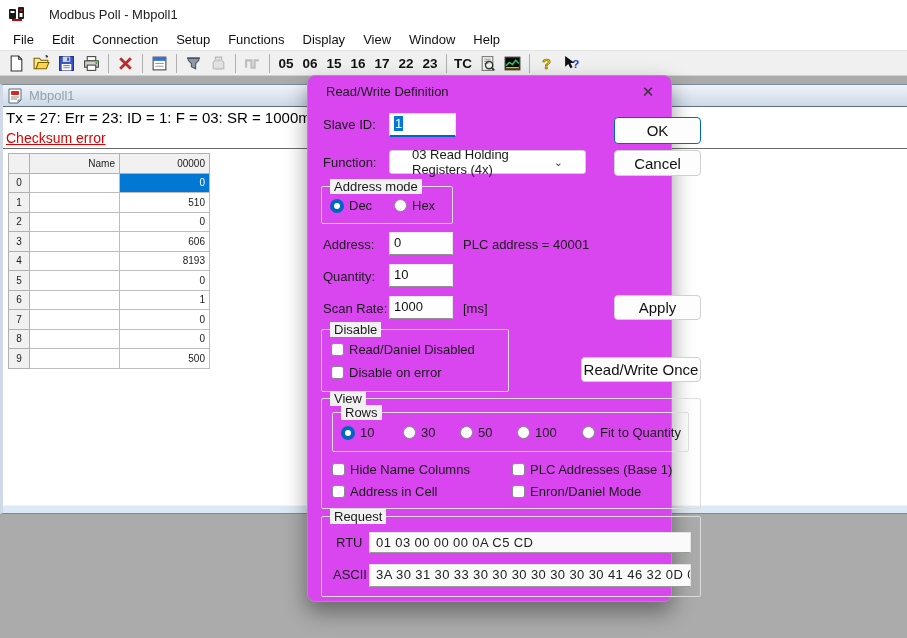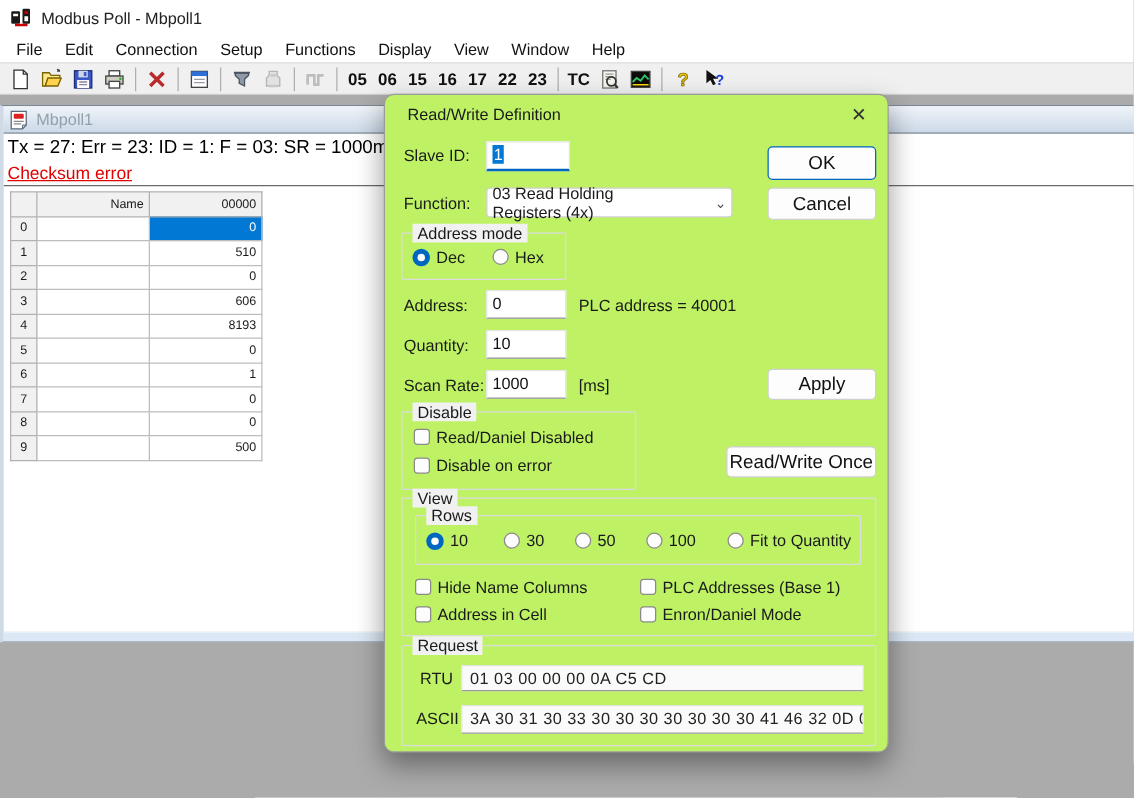--- a/index.html
+++ b/index.html
@@ -1,20 +1,20 @@
 <!DOCTYPE html>
 <html><head>
 <meta charset="utf-8">
 <style>
   * { box-sizing: border-box; margin: 0; padding: 0; }
   html,body { width:907px; height:638px; overflow:hidden; }
   body { font-family:"Liberation Sans","DejaVu Sans",sans-serif; font-size:13px; color:#1a1a1a; background:#ababab; position:relative; }
 
   
-  .titlebar { position:absolute; left:0; top:0; width:907px; height:28px; background:#ffffff; display:flex; align-items:center; padding-left:8px; }
+  .titlebar { position:absolute; left:0; top:0; width:907px; height:28px; background:#ffffff; display:flex; align-items:center; padding-left:8px;gap:16px; }
   .titlebar .app-icon { width:18px; height:18px; margin-right:7px; }
   .titlebar .title-text { font-size:13px; color:#222; }
 
   .menubar { position:absolute; left:0; top:28px; width:907px; height:22px; background:#ffffff; display:flex; align-items:center; padding-left:4px; }
   .menu-item { padding:2px 9px; font-size:13px; color:#111; cursor:default; }
 
   .toolbar { position:absolute; left:0; top:50px; width:907px; height:26px; background:#f0f0f0; border-top:1px solid #e3e3e3; border-bottom:1px solid #d0d0d0; display:flex; align-items:center; padding-left:4px; }
   .tb-btn { width:25px; height:22px; display:flex; align-items:center; justify-content:center; }
   .tb-btn svg { width:17px; height:17px; }
   .tb-text { min-width:24px; height:22px; display:flex; align-items:center; justify-content:center; font-weight:bold; font-size:13.5px; color:#111; padding:0 2px; }
@@ -35,30 +35,30 @@
   .reg-table { position:absolute; left:5px; top:68px; border-collapse:collapse; }
   .reg-table td, .reg-table th { border:1px solid #bdbdbd; font-size:10px; font-weight:normal; height:19.5px; padding:0 4px; background:#fff; }
   .reg-table th { background:#f1f1f1; border-color:#b0b0b0; }
   .reg-table .c-idx { width:21px; text-align:center; background:#f1f1f1; border-color:#b0b0b0; }
   .reg-table .c-name { width:90px; }
   .reg-table .c-val { width:90px; text-align:right; }
   .reg-table th.c-name, .reg-table th.c-val { text-align:right; }
   .reg-table td.sel { background:#0078d4; color:#fff; }
 
   
-  .dialog { position:absolute; left:307px; top:75px; width:404px; height:527px; background:#bef264; border:1px solid #9b9b9b; border-radius:8px; box-shadow:0 10px 22px rgba(0,0,0,.4); z-index:10; }
+  .dialog { position:absolute; left:307px; top:75px; width:365px; height:527px; background:#d946ef; border:1px solid #9b9b9b; border-radius:8px; box-shadow:0 10px 22px rgba(0,0,0,.4); z-index:10; }
   .dlg-title { position:absolute; left:18px; top:8px; font-size:13px; color:#1a1a1a; }
   .dlg-close { position:absolute; right:10px; top:4px; width:26px; height:24px; display:flex; align-items:center; justify-content:center; font-size:15px; color:#333; }
 
   .lbl { position:absolute; font-size:13px; color:#1a1a1a; }
   .inputbox { position:absolute; background:#ffffff; border:1px solid #e6e6e6; border-bottom:1px solid #8f8f8f; font-size:13px; padding:2px 4px; color:#111; font-family:"Liberation Sans","DejaVu Sans",sans-serif; }
   .inputbox.focused { border:1px solid #e6e6e6; border-bottom:2px solid #0067c0; }
   .sel-text { background:#0078d4; color:#fff; padding:0 1px; }
 
-  .selectbox { position:absolute; background:#fff; border:1px solid #d0d0d0; border-radius:3px; display:flex; align-items:center; padding:0 4px; font-size:13px; justify-content:space-between;gap:36px; }
+  .selectbox { position:absolute; background:#fff; border:1px solid #d0d0d0; border-radius:3px; display:flex; align-items:center; padding:0 22px; font-size:13px; justify-content:space-between;gap:36px; }
   .chev { font-size:11px; color:#444; margin-left:6px; }
 
   .btn { position:absolute; background:#fdfdfd; border:1px solid #d0d0d0; border-radius:4px; font-size:15px; color:#111; display:flex; align-items:center; justify-content:center; font-family:"Liberation Sans","DejaVu Sans",sans-serif; }
   .btn.default { border:1px solid #0067c0; }
 
   .groupbox { position:absolute; border:1px solid #dcdcdc; border-radius:2px; }
   .gb-label { position:absolute; top:-8px; left:8px; background:#f1f1f1; padding:0 4px; font-size:13px; color:#1a1a1a; }
 
   .opt { display:inline-flex; align-items:center; gap:5px; font-size:13px; position:absolute; white-space:nowrap; }
   .radio { width:13px; height:13px; border-radius:50%; border:1px solid #8a8a8a; background:#fdfdfd; flex:0 0 auto; }

